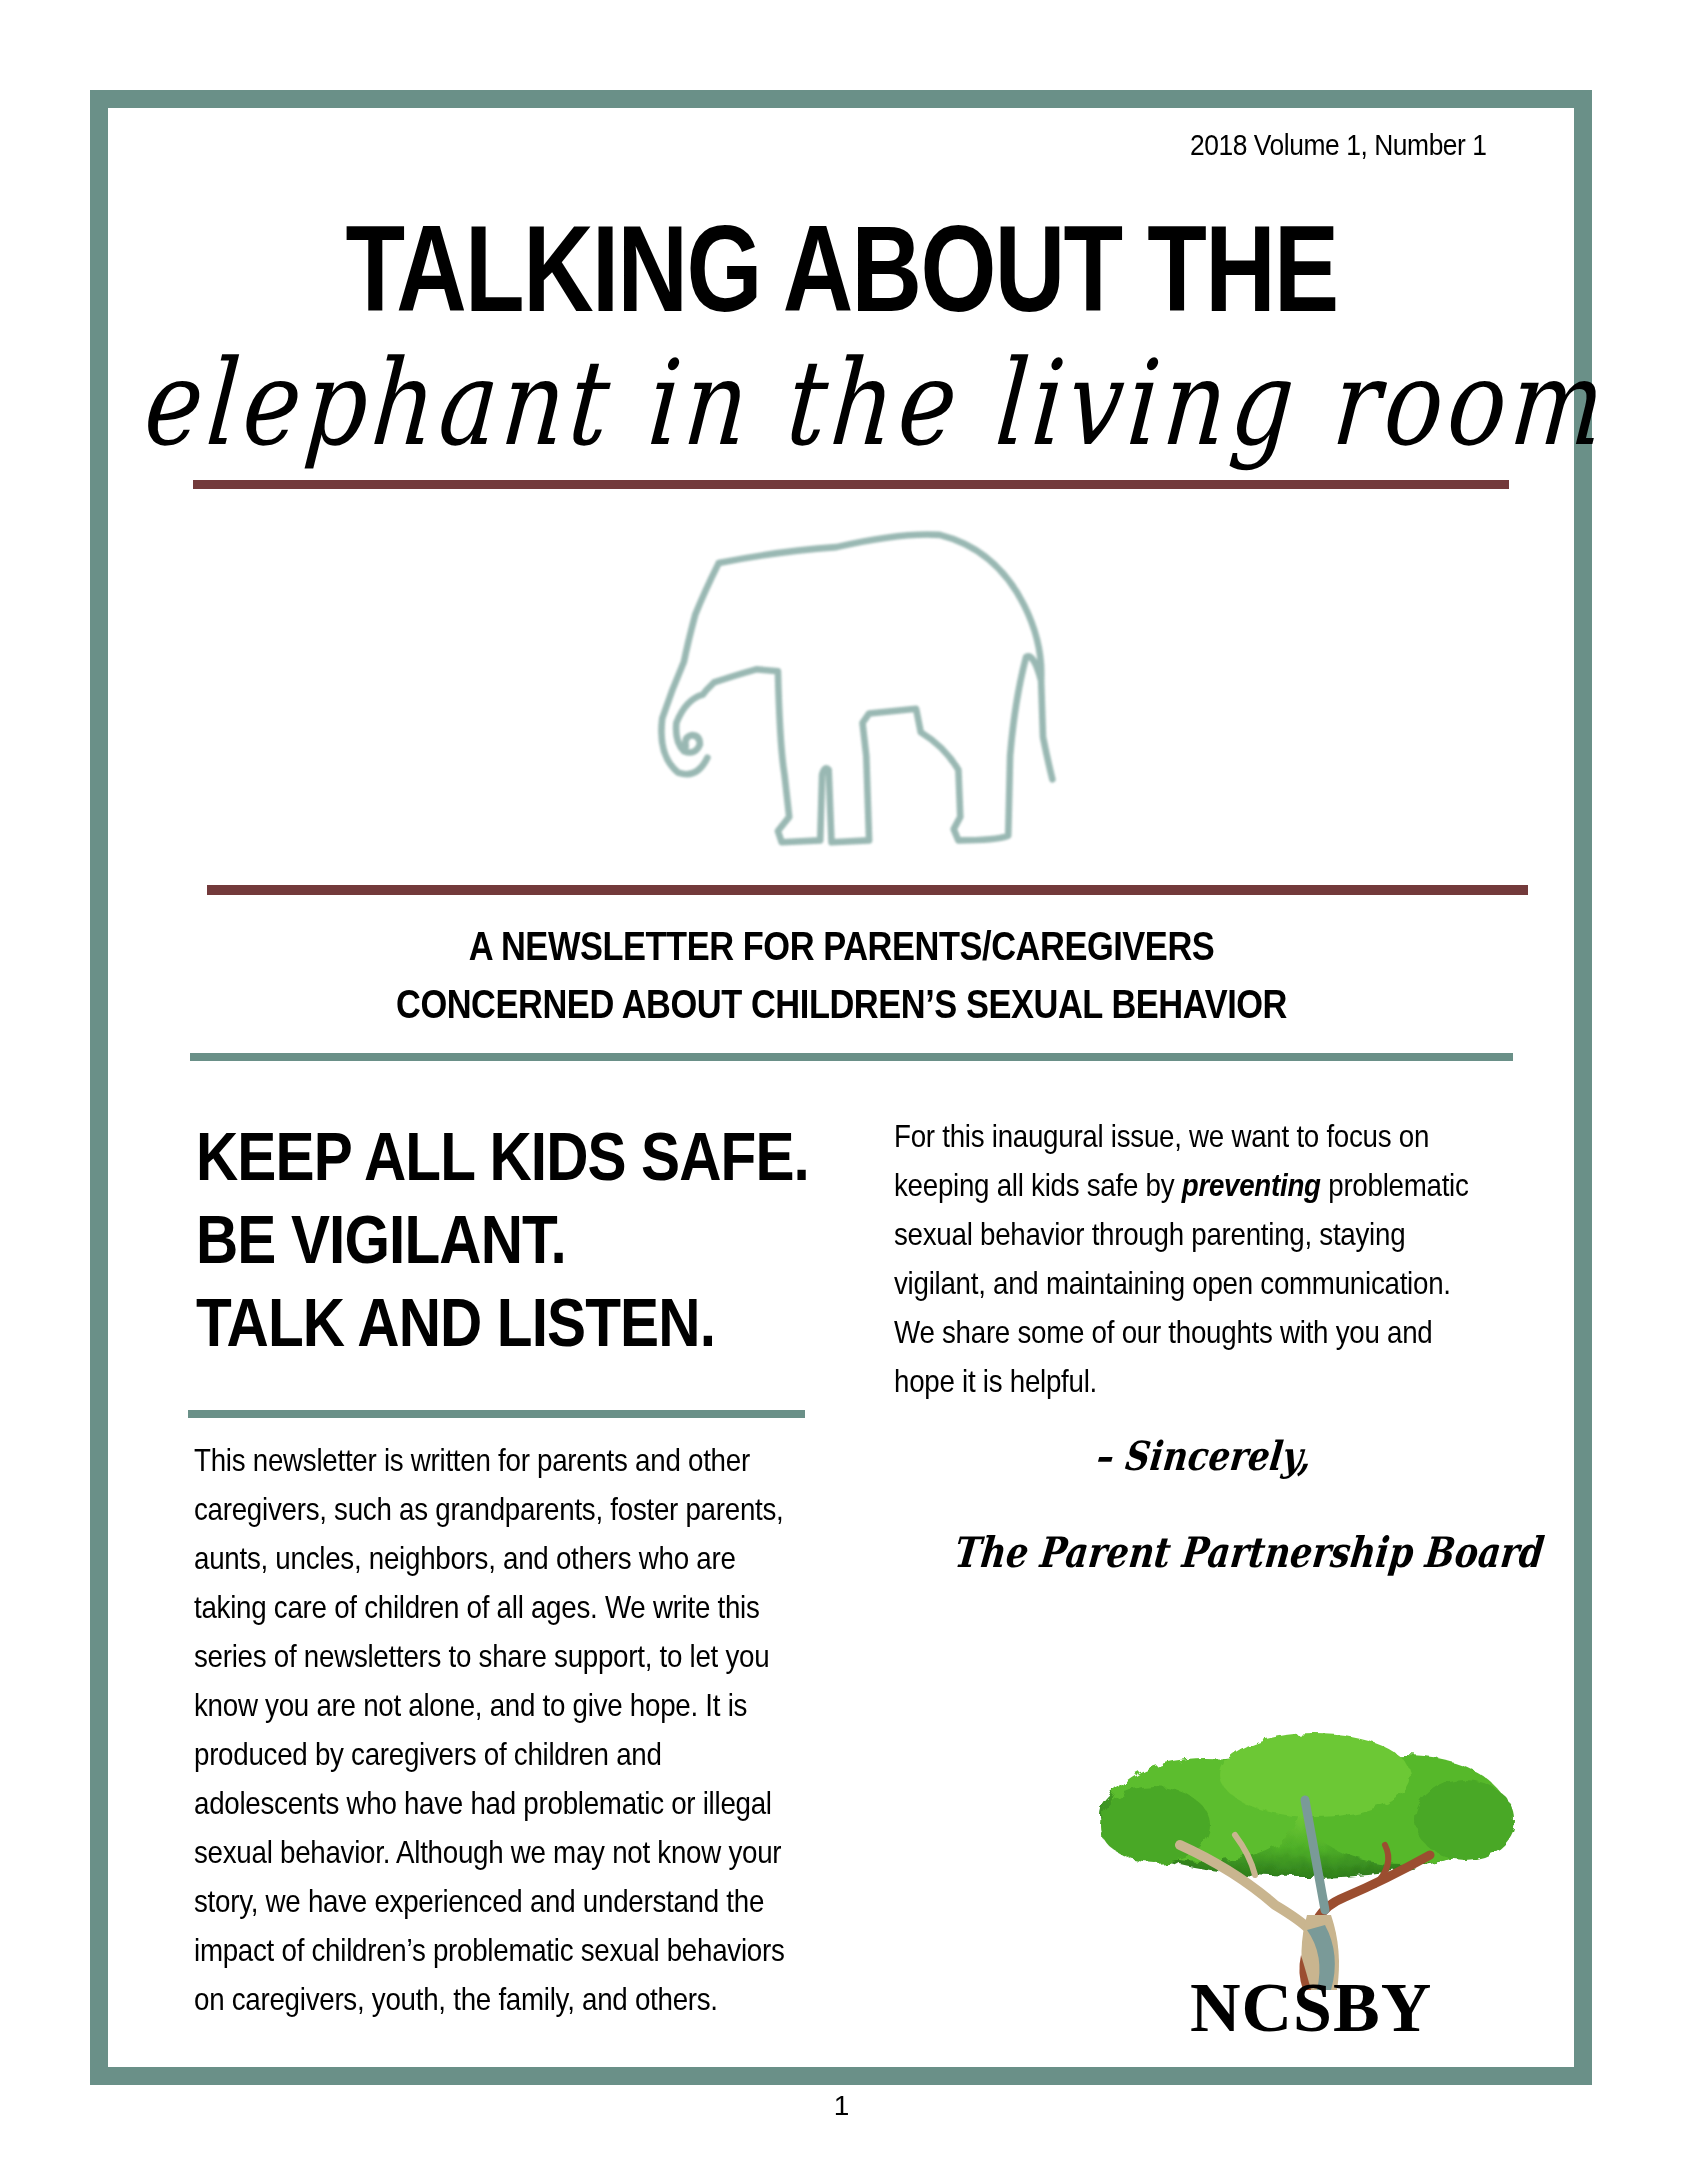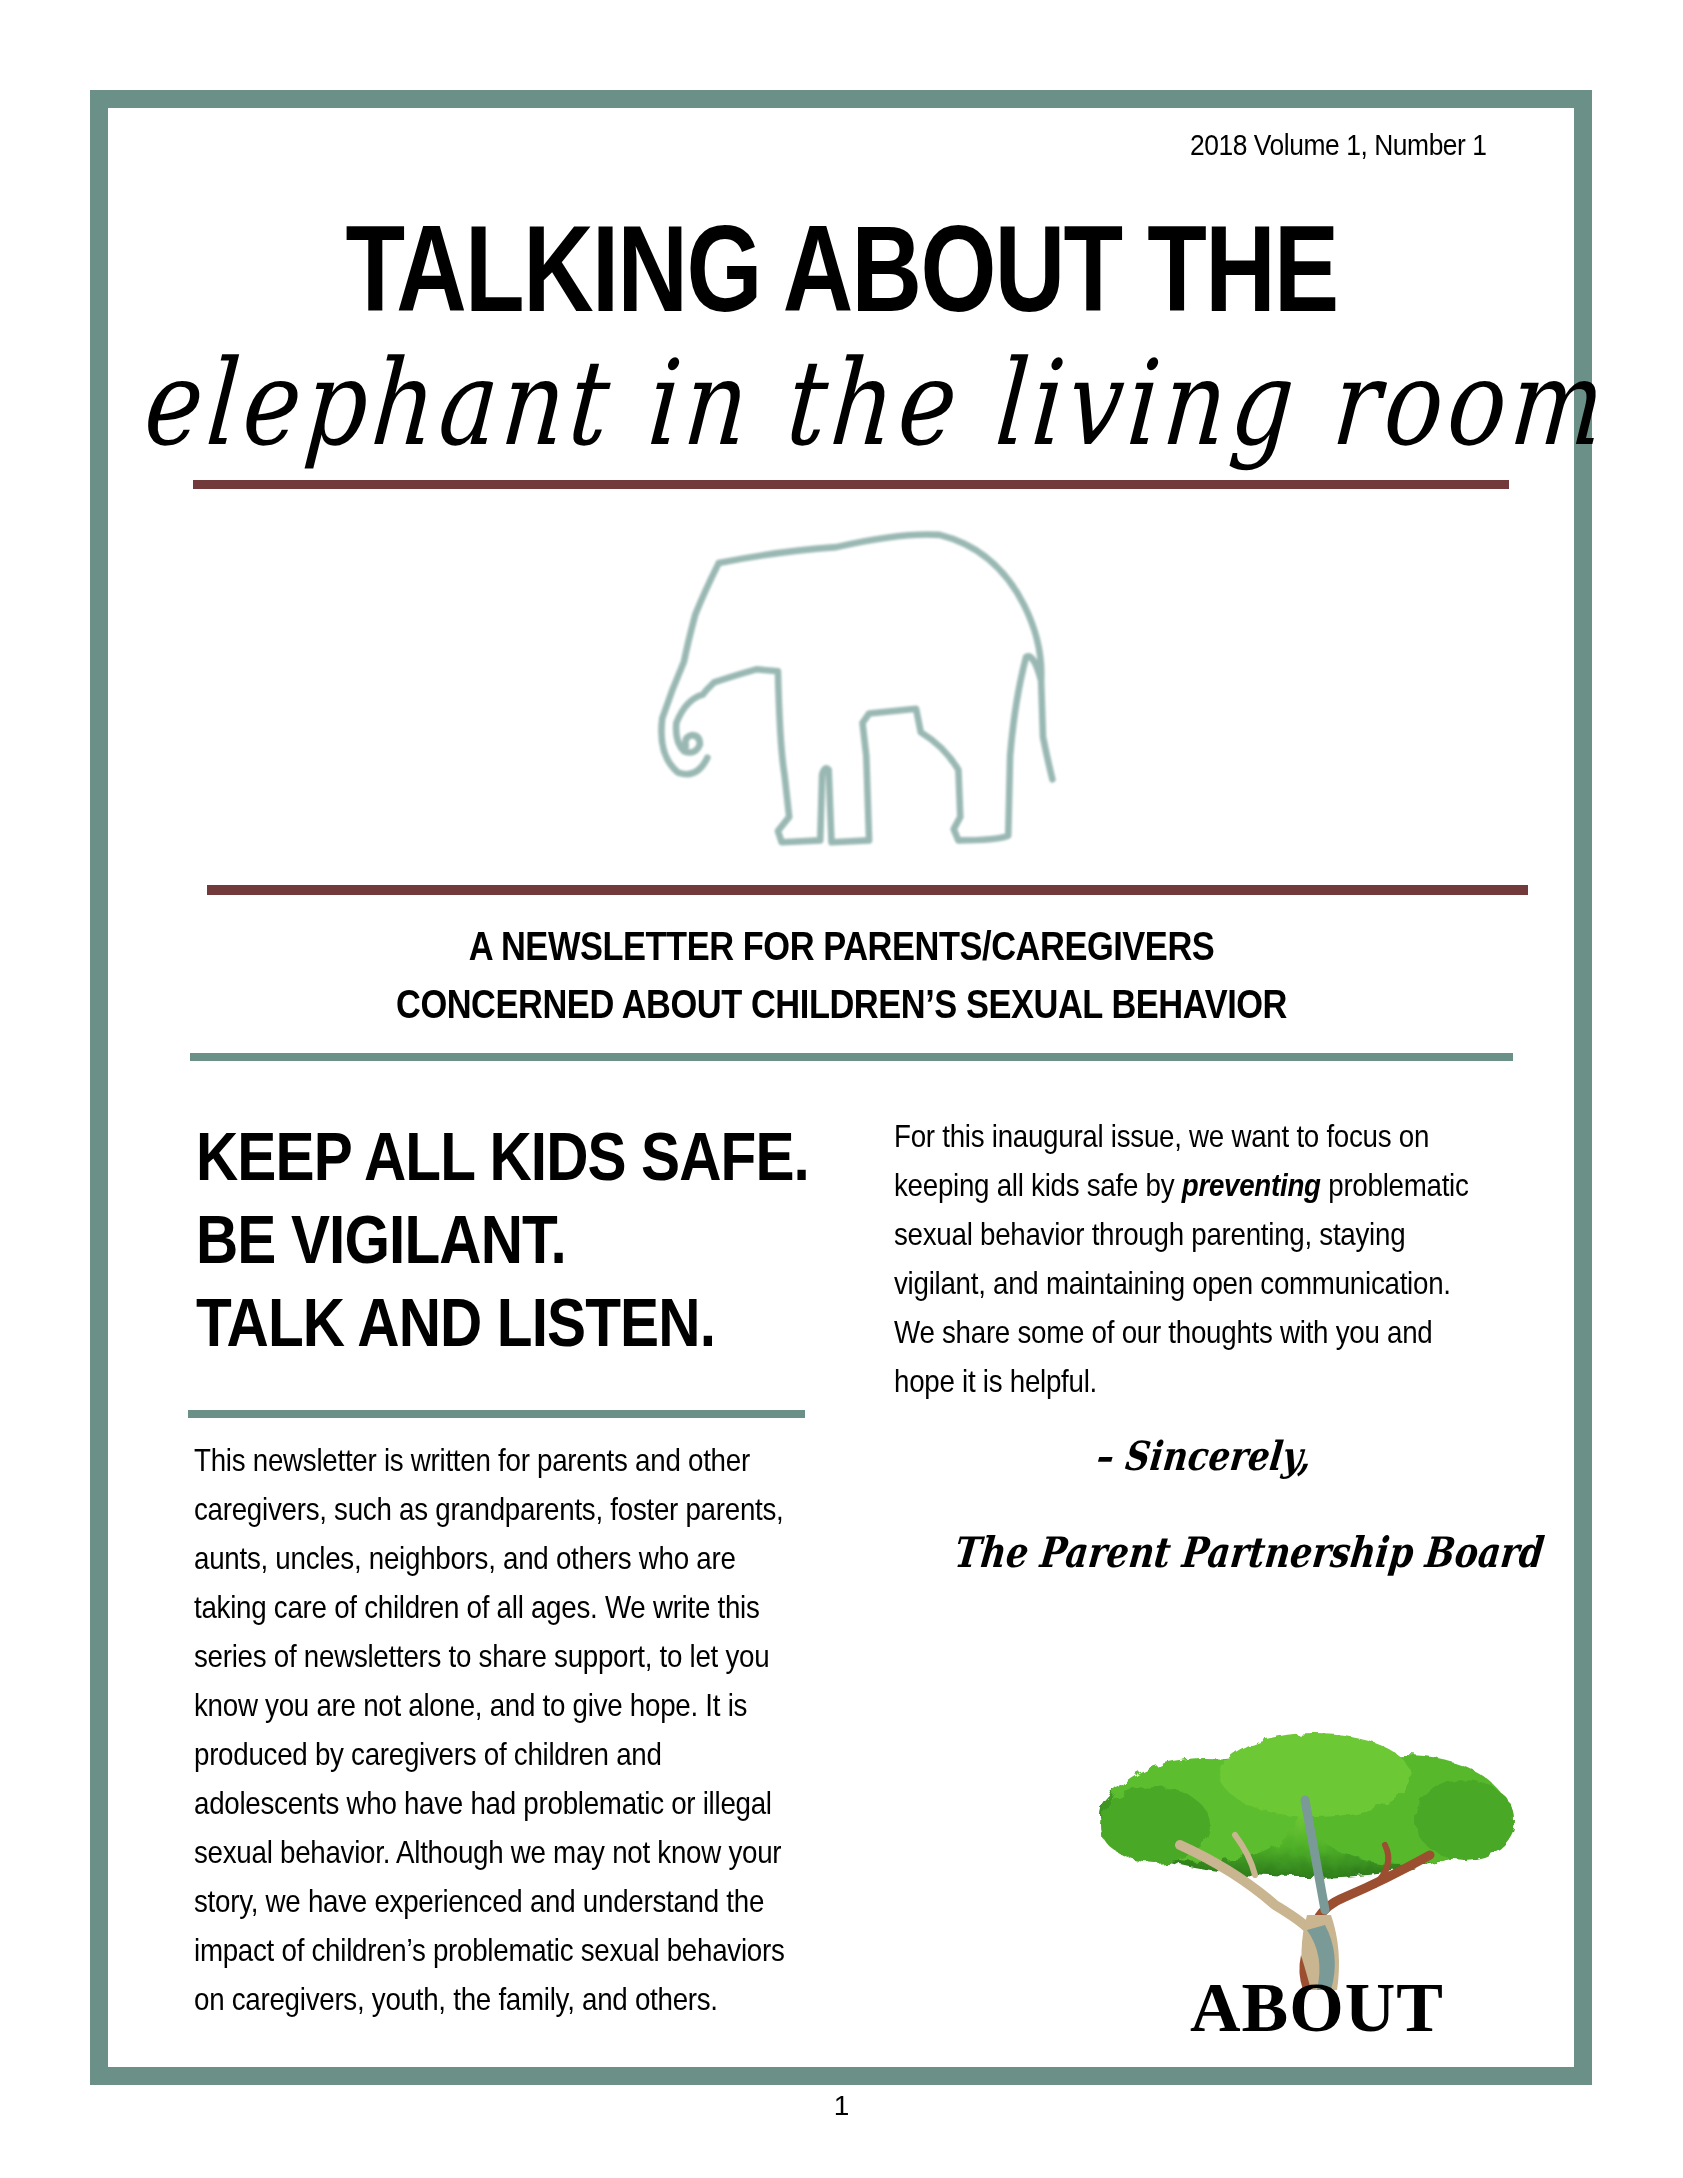--- a/index.html
+++ b/index.html
@@ -135,15 +135,15 @@
       <path d="M220 95 Q230 150 240 205" stroke="#7a9a98" stroke-width="9"></path>
       <path d="M300 140 Q310 160 290 180" stroke="#9b4e30" stroke-width="6"></path>
       <path d="M150 130 Q165 150 170 170" stroke="#c9b58f" stroke-width="6"></path>
     </g>
     <path d="M222 210 Q212 245 220 285 L252 285 Q258 245 246 210 Z" fill="#c9b58f"></path>
     <path d="M222 225 Q240 250 232 285 L246 285 Q256 250 240 220 Z" fill="#7a9a98"></path>
     <path d="M216 250 Q222 270 226 285 L218 285 Q212 268 216 250 Z" fill="#9b4e30"></path>
   </svg>
 </div>
 
-<div class="abs ncsby">ABOUT</div>
+<div class="abs ncsby">NCSBY</div>
 
 <div class="abs page-num">1</div>
 
 </body></html>

